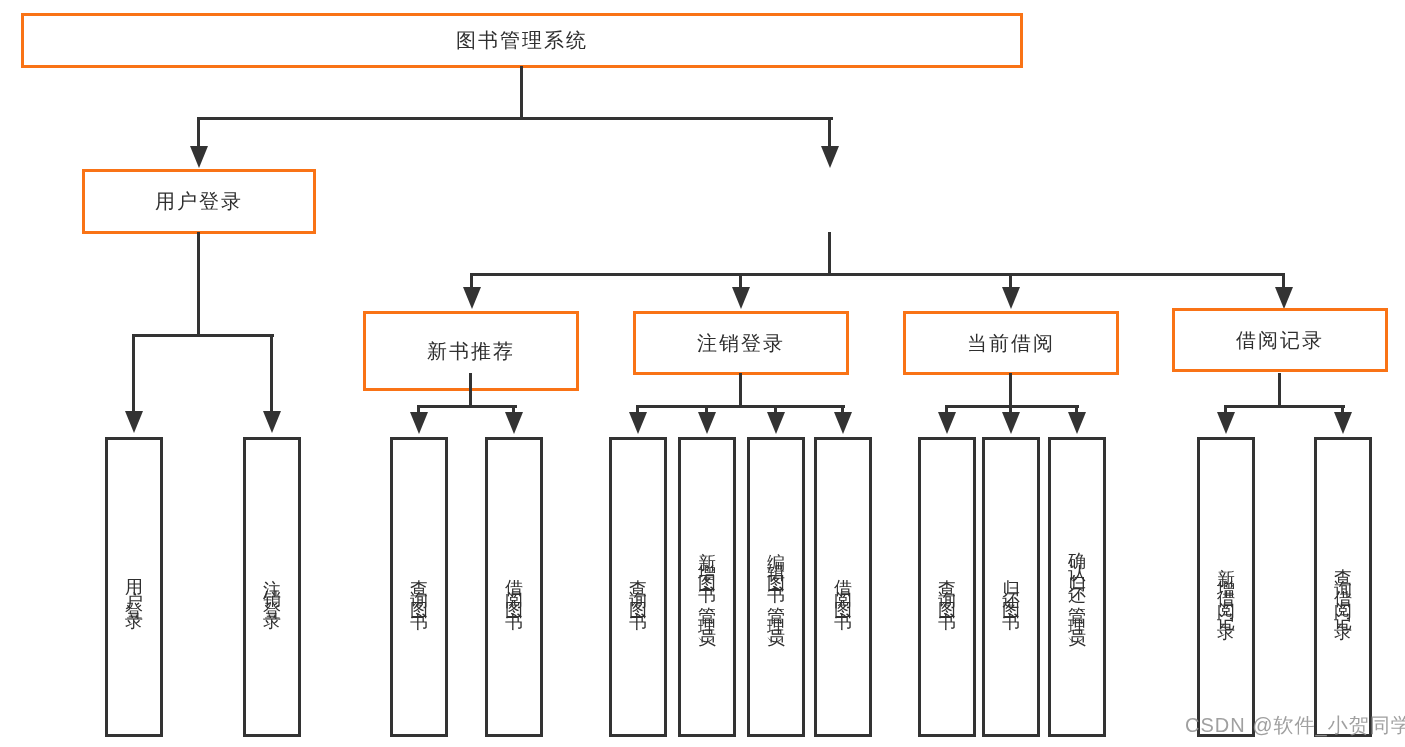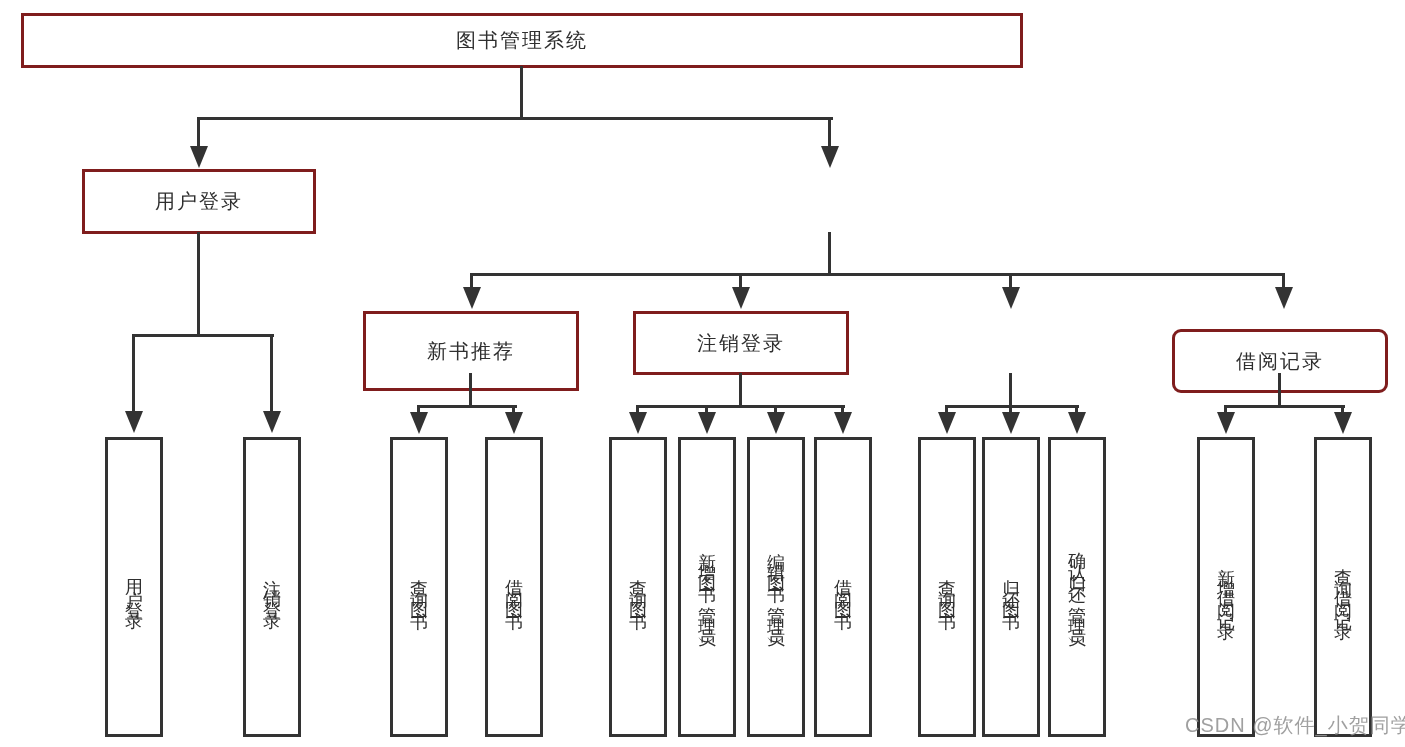--- a/index.html
+++ b/index.html
@@ -12,21 +12,21 @@
     width: 1405px;
     height: 747px;
     background: #ffffff;
     overflow: hidden;
     font-family: "Liberation Sans", "DejaVu Sans", sans-serif;
   }
   
   .box {
     position: absolute;
     box-sizing: border-box;
-    border: 3px solid #7f1d1d;
+    border: 3px solid #f97316;
     background: #ffffff;
     display: flex;
     align-items: center;
     justify-content: center;
     font-size: 20px;
     letter-spacing: 2px;
     color: #2f2f2f;
   }
   
   .vbox {
@@ -103,21 +103,22 @@
   <div class="vline" style="left:739px; top:273px; height:18px;"></div>
   <div class="vline" style="left:1009px; top:273px; height:18px;"></div>
   <div class="vline" style="left:1282px; top:273px; height:18px;"></div>
   <div class="arrow" style="left:463px; top:287px;"></div>
   <div class="arrow" style="left:732px; top:287px;"></div>
   <div class="arrow" style="left:1002px; top:287px;"></div>
   <div class="arrow" style="left:1275px; top:287px;"></div>
 
   <div class="box" style="left:363px; top:311px; width:216px; height:80px;">新书推荐</div>
   <div class="box" style="left:633px; top:311px; width:216px; height:64px;">注销登录</div>
-  <div class="box" style="left:1172px; top:329px; width:216px; height:64px;border-radius:9px;">借阅记录</div>
+  <div class="box" style="left:903px; top:311px; width:216px; height:64px;">当前借阅</div>
+  <div class="box" style="left:1172px; top:308px; width:216px; height:64px;">借阅记录</div>
 
   <div class="vline" style="left:469px; top:373px; height:35px;"></div>
   <div class="hline" style="left:417px; top:405px; width:100px;"></div>
   <div class="vline" style="left:417px; top:405px; height:12px;"></div>
   <div class="vline" style="left:512px; top:405px; height:12px;"></div>
   <div class="arrow" style="left:410px; top:412px;"></div>
   <div class="arrow" style="left:505px; top:412px;"></div>
 
   <div class="vline" style="left:739px; top:373px; height:35px;"></div>
   <div class="hline" style="left:636px; top:405px; width:209px;"></div>

